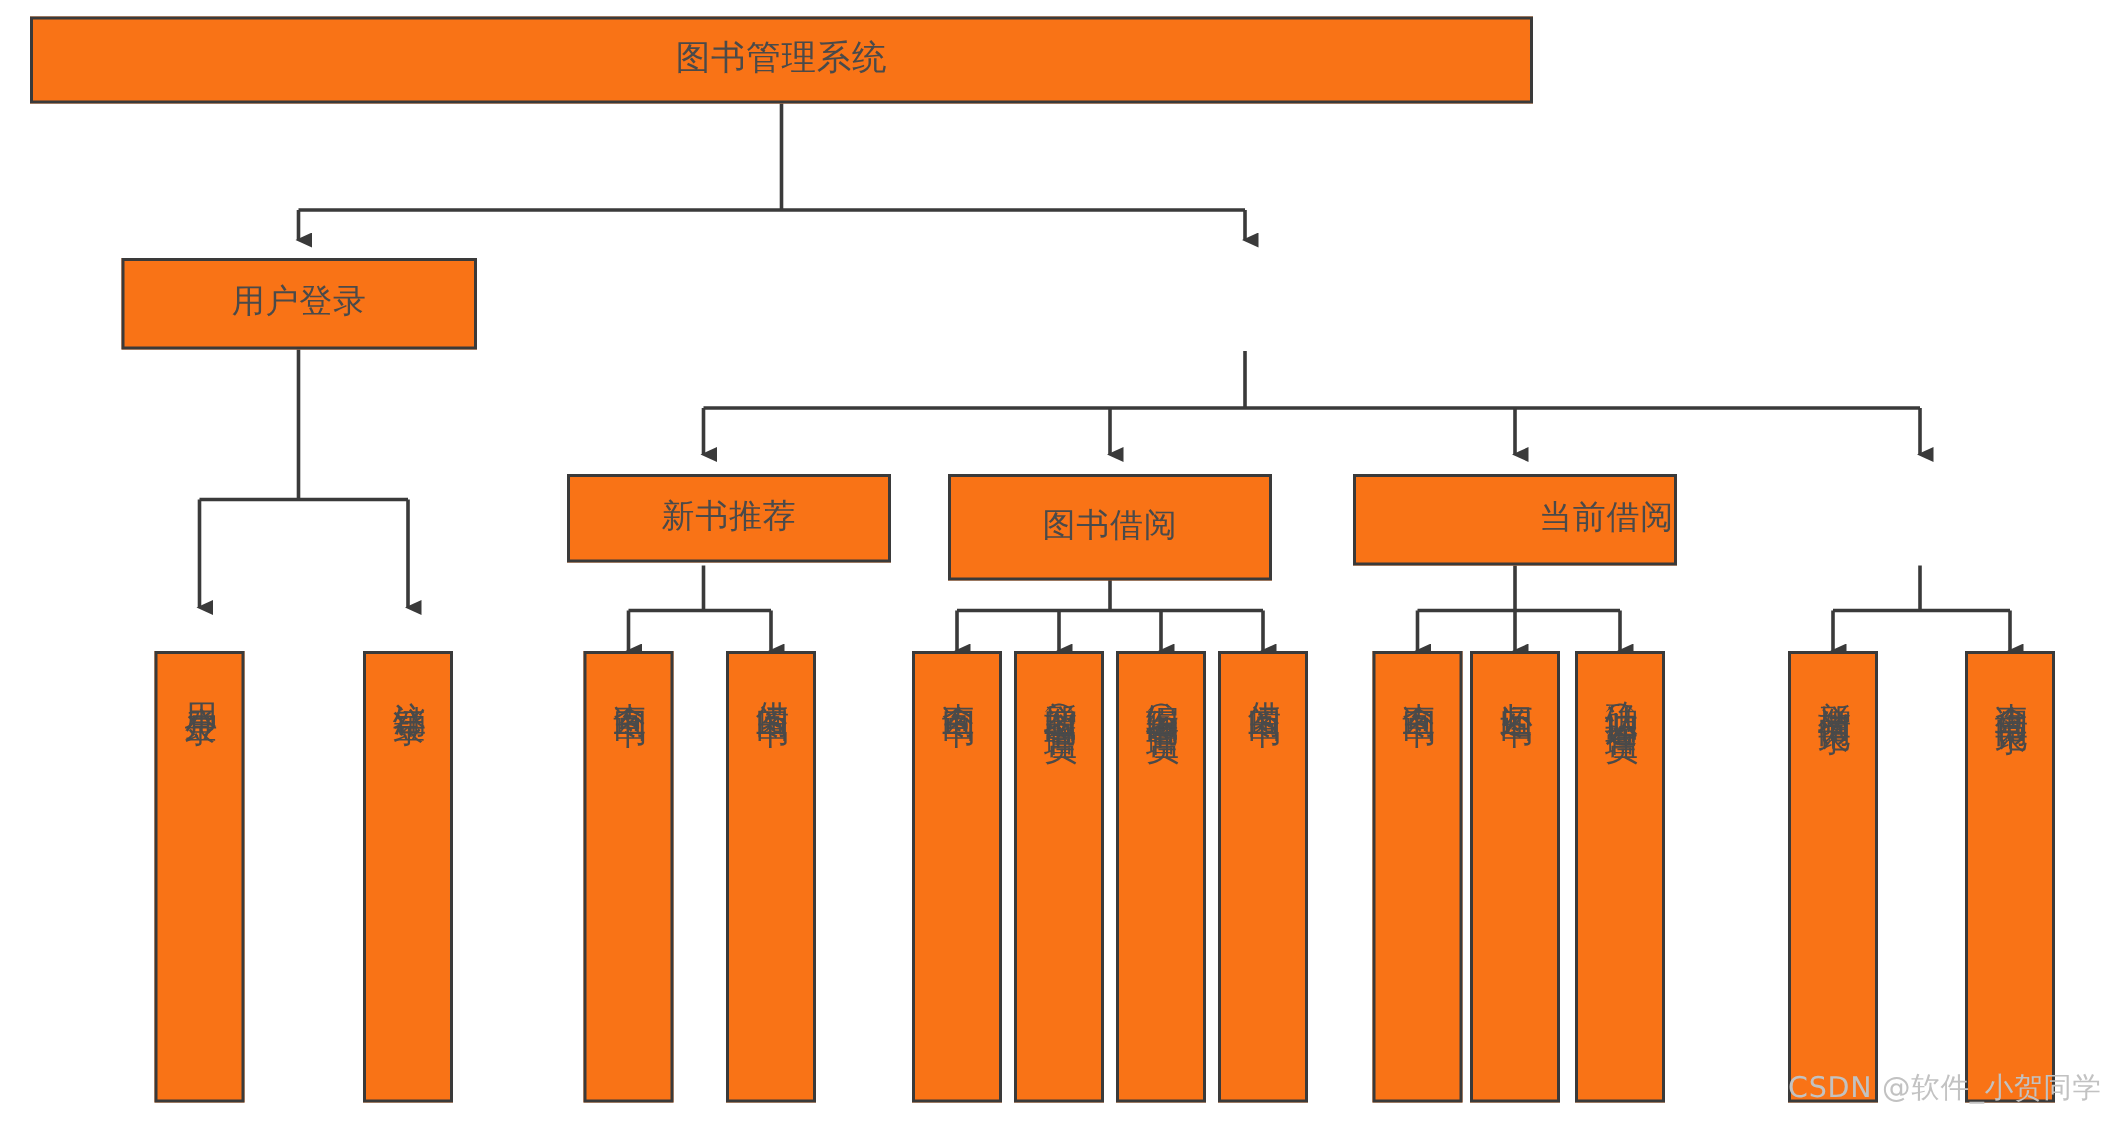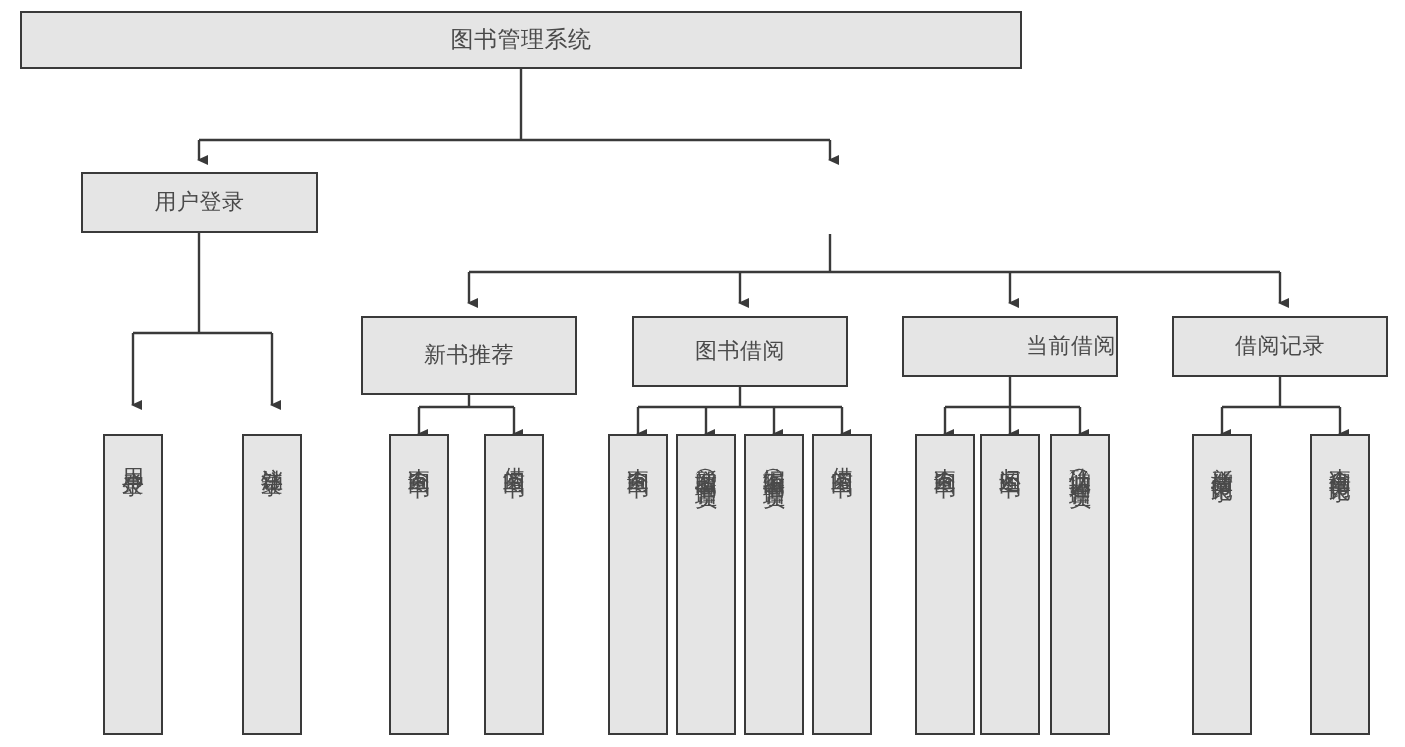--- a/index.html
+++ b/index.html
@@ -6,21 +6,21 @@
   body{
     font-family:"DejaVu Sans","Liberation Sans",sans-serif;
     width:1405px;height:747px;overflow:hidden;
   }
   #stage{position:relative;width:1405px;height:747px;background:#ffffff;}
   svg#wires{position:absolute;left:0;top:0;width:1405px;height:747px;}
 
   .node{
     position:absolute;
     box-sizing:border-box;
-    background:#e5e5e5;
+    background:#f97316;
     border:2px solid #3a3a3a;
     display:flex;
     align-items:center;
     justify-content:center;
     color:#4a4a4a;
   }
   .node .lbl{
     color:#4a4a4a;
     letter-spacing:0.5px;
     white-space:nowrap;
@@ -111,31 +111,28 @@
   </svg>
 
   <div class="node h root" style="left:20px;top:11px;width:1002px;height:58px;">
     <span class="lbl">图书管理系统</span>
   </div>
 
   <div class="node h" style="left:81px;top:172px;width:237px;height:61px;">
     <span class="lbl">用户登录</span>
   </div>
 
-  <div class="node h" style="left:361px;top:316px;width:216px;height:79px;">
+  <div class="node h" style="left:378px;top:316px;width:216px;height:59px;">
     <span class="lbl">新书推荐</span>
   </div>
   <div class="node h" style="left:632px;top:316px;width:216px;height:71px;">
     <span class="lbl">图书借阅</span>
   </div>
   <div class="node h" style="left:902px;top:316px;width:216px;height:61px;justify-content:flex-end;">
     <span class="lbl">当前借阅</span>
-  </div>
-  <div class="node h" style="left:1172px;top:316px;width:216px;height:61px;">
-    <span class="lbl">借阅记录</span>
   </div>
 
   <div class="node v" style="left:103px;top:434px;width:60px;height:301px;">
     <span class="lbl">用户登录</span>
   </div>
   <div class="node v" style="left:242px;top:434px;width:60px;height:301px;">
     <span class="lbl">注销登录</span>
   </div>
 
   <div class="node v" style="left:389px;top:434px;width:60px;height:301px;">
@@ -168,14 +165,15 @@
     <span class="lbl">确认归还（管理员）</span>
   </div>
 
   <div class="node v" style="left:1192px;top:434px;width:60px;height:301px;">
     <span class="lbl">新增借阅记录</span>
   </div>
   <div class="node v" style="left:1310px;top:434px;width:60px;height:301px;">
     <span class="lbl">查询借阅记录</span>
   </div>
 
+  <div id="watermark">CSDN @软件_小贺同学</div>
 
 </div>
 
 </body></html>

